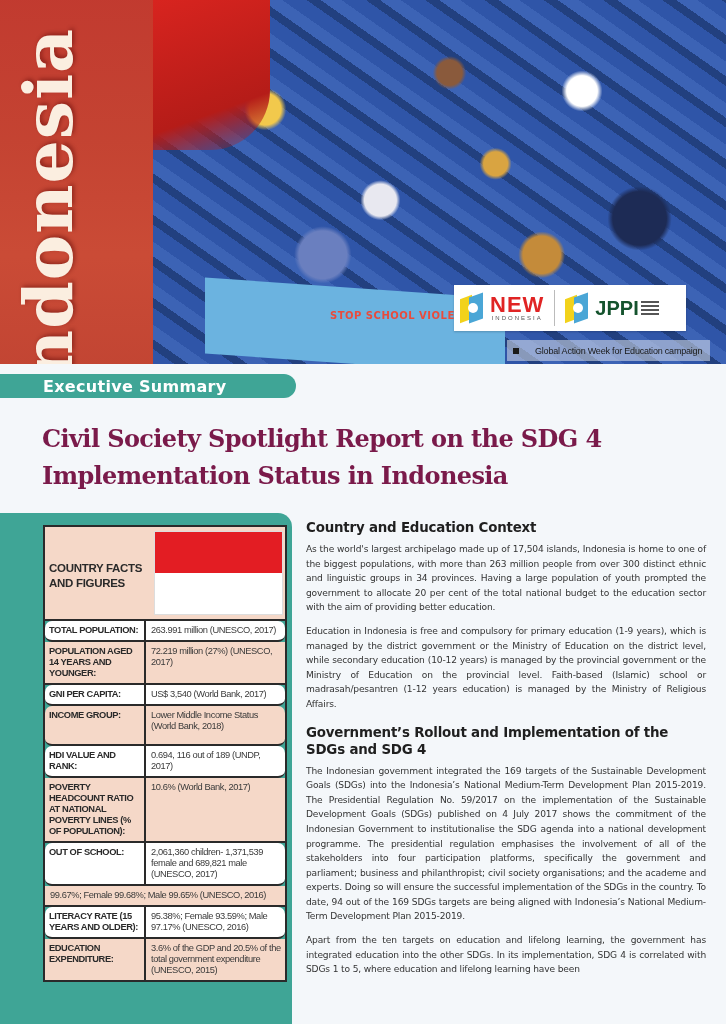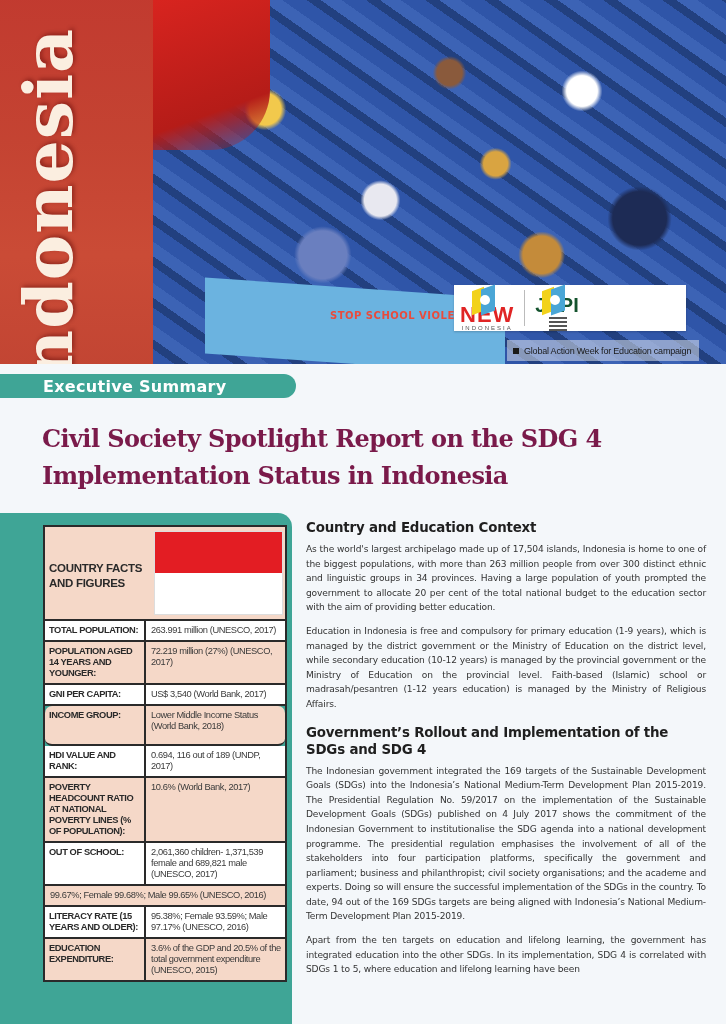--- a/index.html
+++ b/index.html
@@ -57,39 +57,40 @@
     font-family: "DejaVu Serif", serif; font-weight: bold;
     font-size: 68px; line-height: 120px; text-align: center;
     color: #fbeee0; letter-spacing: 1px;
     text-shadow: 2px 2px 4px rgba(80,0,0,0.45);
   }
   .logos {
     position: absolute; left: 454px; top: 285px; width: 232px; height: 46px;
     background: #ffffff; display: flex; align-items: center;
     box-shadow: 0 1px 2px rgba(0,0,0,0.2);
   }
-  .logo { display: flex; align-items: center; height: 100%; padding: 0 6px; flex-direction: column; }
+  .logo { display: flex; align-items: center; height: 100%; padding: 0 6px; }
   .logo-mark {
     width: 26px; height: 30px; position: relative; margin-right: 4px;
   }
   .logo-mark .a { position:absolute; left:0; top:4px; width:12px; height:24px; background:#f2d21b; transform:skewY(-20deg); }
   .logo-mark .b { position:absolute; left:9px; top:2px; width:14px; height:26px; background:#4aa6d6; transform:skewY(-20deg); }
   .logo-mark .c { position:absolute; left:8px; top:10px; width:10px; height:10px; border-radius:50%; background:#ffffff; }
   .logo-text-new { font-family:"Liberation Sans", sans-serif; font-weight:bold; color:#e02424; font-size:22px; line-height:20px; letter-spacing:1px; }
   .logo-sub { font-family:"Liberation Sans", sans-serif; font-size:6px; color:#555; letter-spacing:2px; text-align:center; }
   .logo-sep { width:1px; height:36px; background:#bbb; margin:0 4px; }
   .logo-text-jppi { font-family:"Liberation Sans", sans-serif; font-weight:bold; color:#14532d; font-size:20px; letter-spacing:0; }
   .logo-lines { margin-left:2px; display:flex; flex-direction:column; gap:2px; }
   .logo-lines span { display:block; width:18px; height:2px; background:#555; }
   .caption {
     position: absolute; left: 507px; top: 340px; height: 21px;
     padding: 0 8px 0 6px; display: flex; align-items: center;
     background: rgba(220,225,235,0.55);
     font-family: "Liberation Sans", sans-serif; font-size: 9px; color: #1a1a1a;
     letter-spacing: -0.2px;
+    gap: 11px;
   }
   .caption .sq { width:6px; height:6px; background:#1a1a1a; margin-right:5px; }
 
   
   .exec-tab {
     position: absolute; left: 0; top: 374px; width: 296px; height: 24px;
     background: #3fa596; border-radius: 0 14px 14px 0;
     display: flex; align-items: center;
   }
   .exec-tab span {
@@ -126,21 +127,21 @@
   }
   .flag {
     position: absolute; left: 109px; top: 4px; width: 127px; height: 82px;
     border: 1px solid #ddd;
   }
   .flag .red { height: 50%; background: #e31d23; }
   .flag .white { height: 50%; background: #ffffff; }
   .row { display: flex; border-bottom: 2px solid #2a2a2a; }
   .row:last-child { border-bottom: none; }
   .row.tint { background: #f5d8c8; }
-  .row.plain { background: #ffffff; }
+  .row.plain { background: #ffffff; border-radius: 7px; }
   .row .k {
     width: 92px; padding: 4px 3px 4px 4px; border-right: 2px solid #2a2a2a;
     font-weight: bold; font-size: 9.3px; line-height: 11px; color: #2a2a2a;
     letter-spacing: -0.4px; text-transform: uppercase;
   }
   .row .v {
     flex: 1; padding: 4px 4px 4px 5px;
     font-size: 9.3px; line-height: 11px; color: #3a3a3a; letter-spacing: -0.4px;
   }
 

